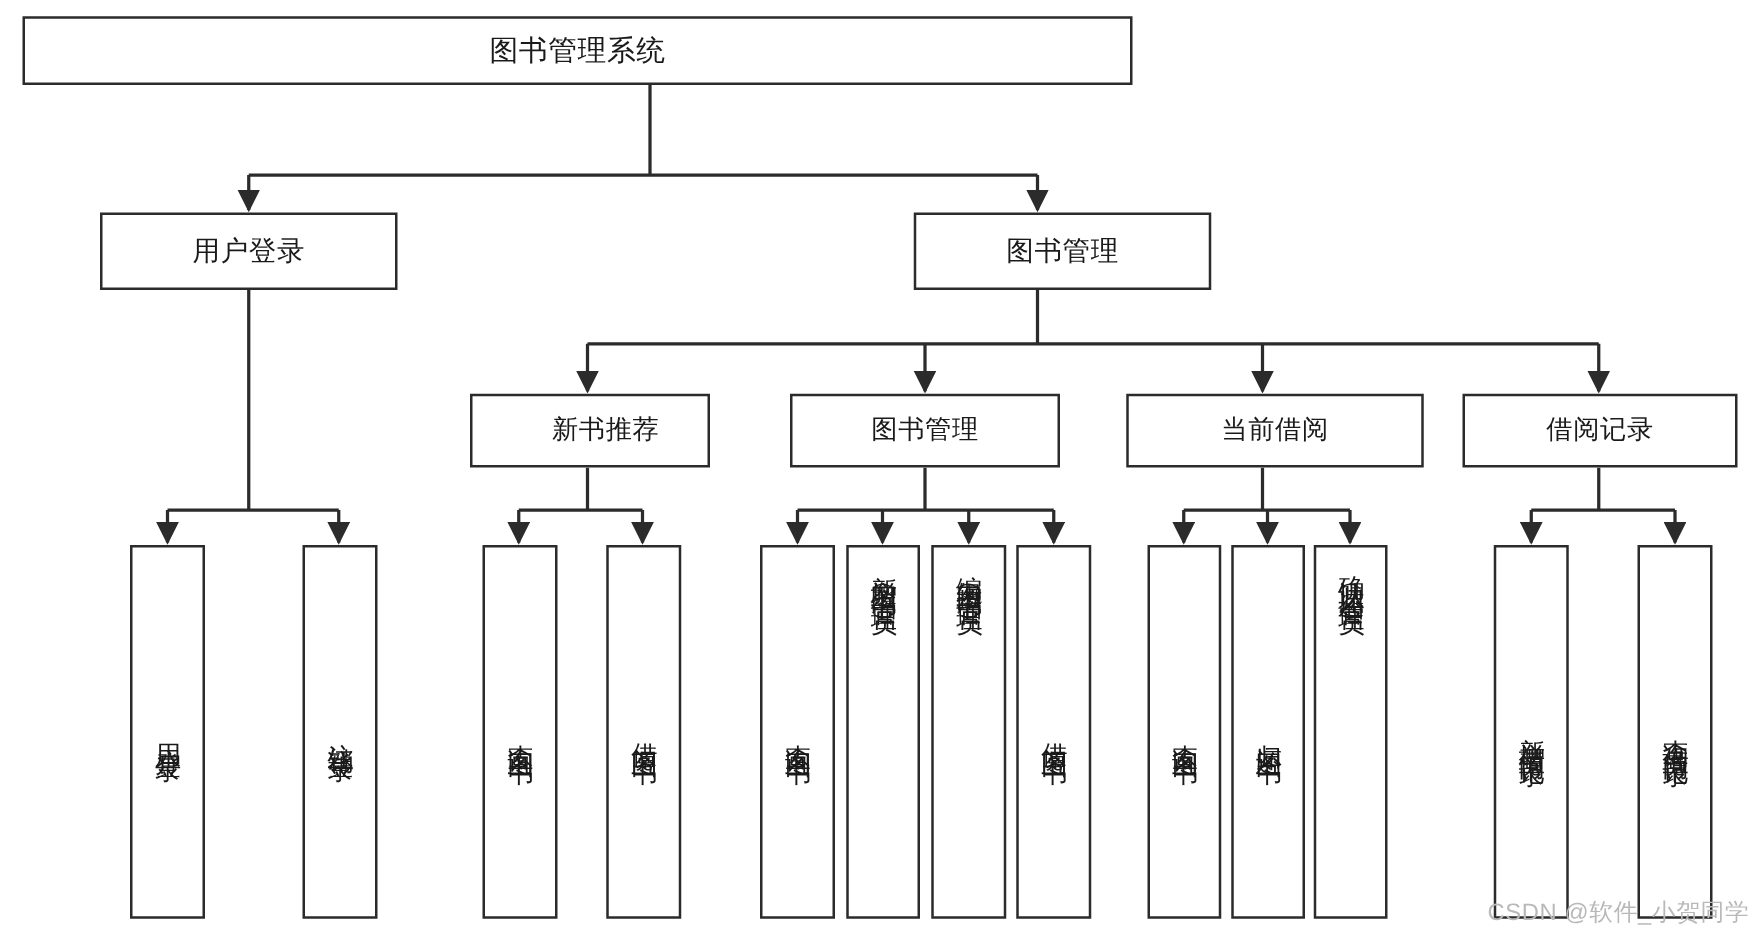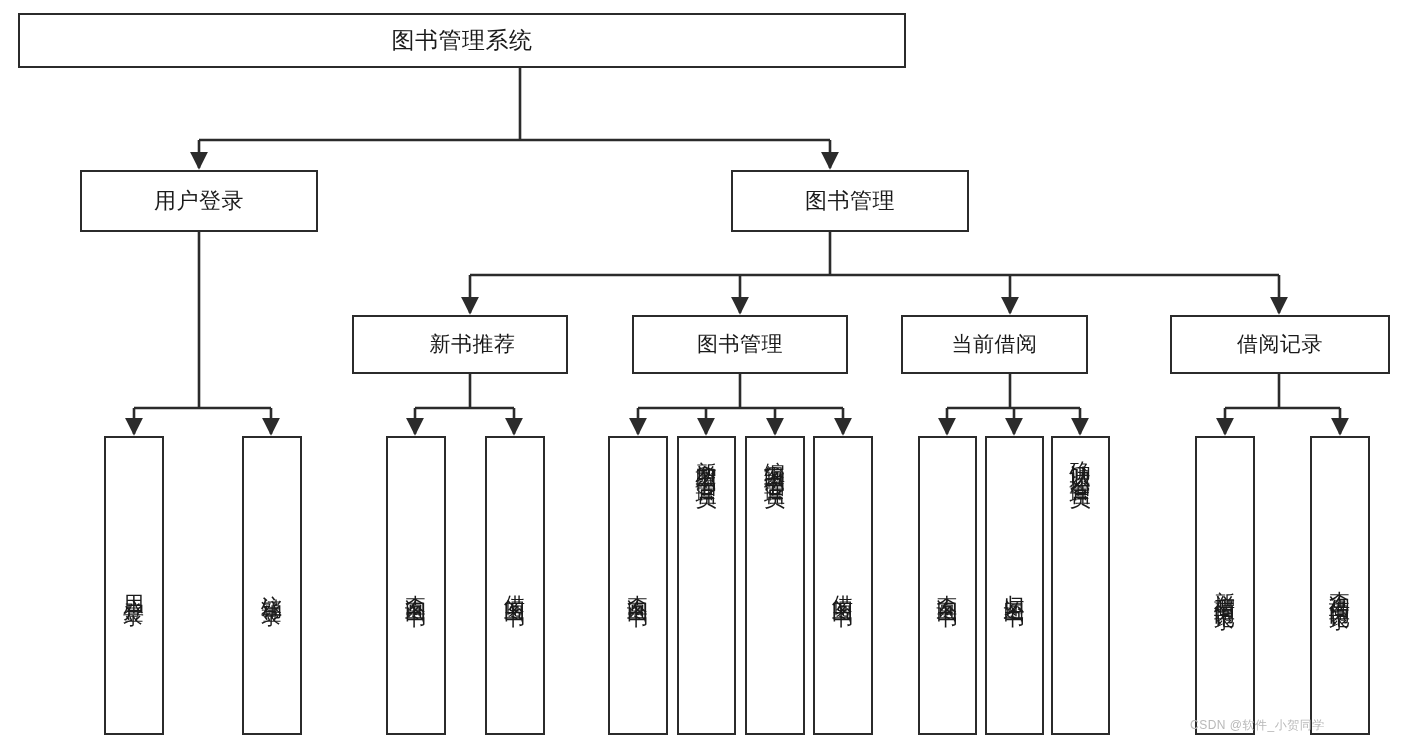--- a/index.html
+++ b/index.html
@@ -58,21 +58,21 @@
     letter-spacing: 4px;
     line-height: 1;
     white-space: nowrap;
   }
   .node.leaf.top .label {
     align-self: flex-start;
     margin-top: 6px;
   }
   .watermark {
     position: absolute;
-    font-size: 12px;
+    font-size: 19px;
     color: #b9b9b9;
     letter-spacing: 0.5px;
     white-space: nowrap;
     user-select: none;
   }
 </style>
 </head>
 <body>
 
 <div id="canvas">
@@ -131,27 +131,27 @@
     <span class="label">图书管理系统</span>
   </div>
 
   <div class="node lvl2" style="left:80px; top:170px; width:238px; height:62px;">
     <span class="label">用户登录</span>
   </div>
   <div class="node lvl2" style="left:731px; top:170px; width:238px; height:62px;">
     <span class="label">图书管理</span>
   </div>
 
-  <div class="node lvl3" style="left:352px; top:315px; width:216px; height:59px;padding-left:25px;">
+  <div class="node lvl3" style="left:376px; top:315px; width:192px; height:59px;padding-left:25px;">
     <span class="label">新书推荐</span>
   </div>
   <div class="node lvl3" style="left:632px; top:315px; width:216px; height:59px;">
     <span class="label">图书管理</span>
   </div>
-  <div class="node lvl3" style="left:901px; top:315px; width:187px; height:59px;">
+  <div class="node lvl3" style="left:901px; top:315px; width:238px; height:59px;">
     <span class="label">当前借阅</span>
   </div>
   <div class="node lvl3" style="left:1170px; top:315px; width:220px; height:59px;">
     <span class="label">借阅记录</span>
   </div>
 
   <div class="node leaf" style="left:104px; top:436px; width:60px; height:299px;">
     <span class="label">用户登录</span>
   </div>
   <div class="node leaf" style="left:242px; top:436px; width:60px; height:299px;">

